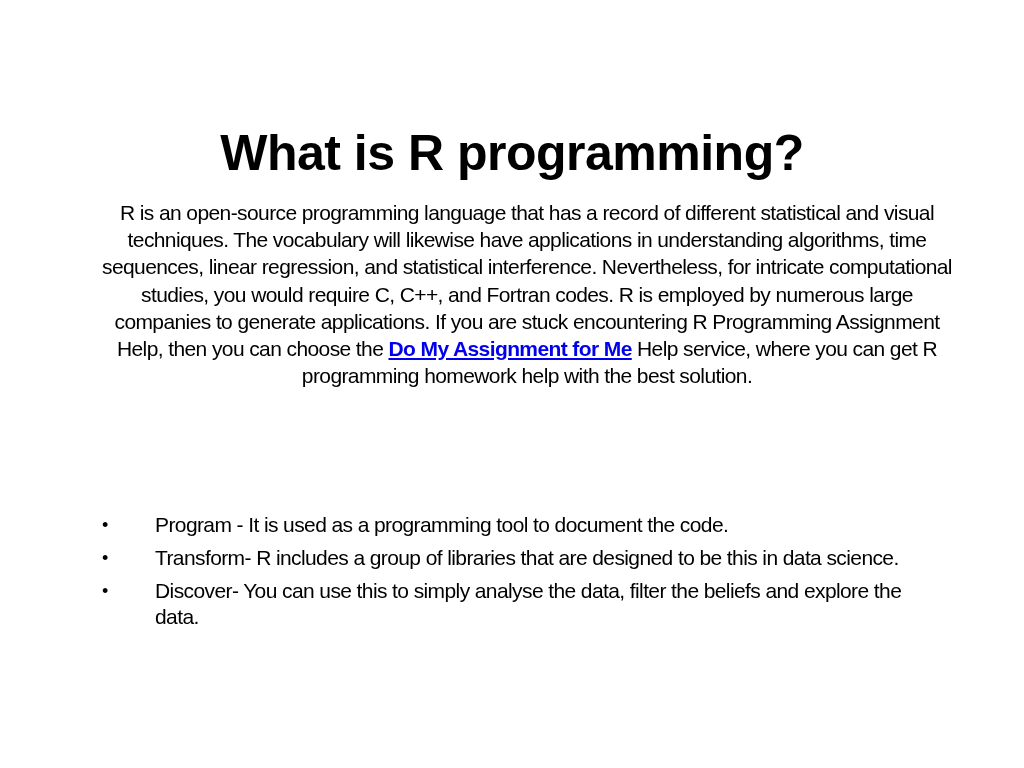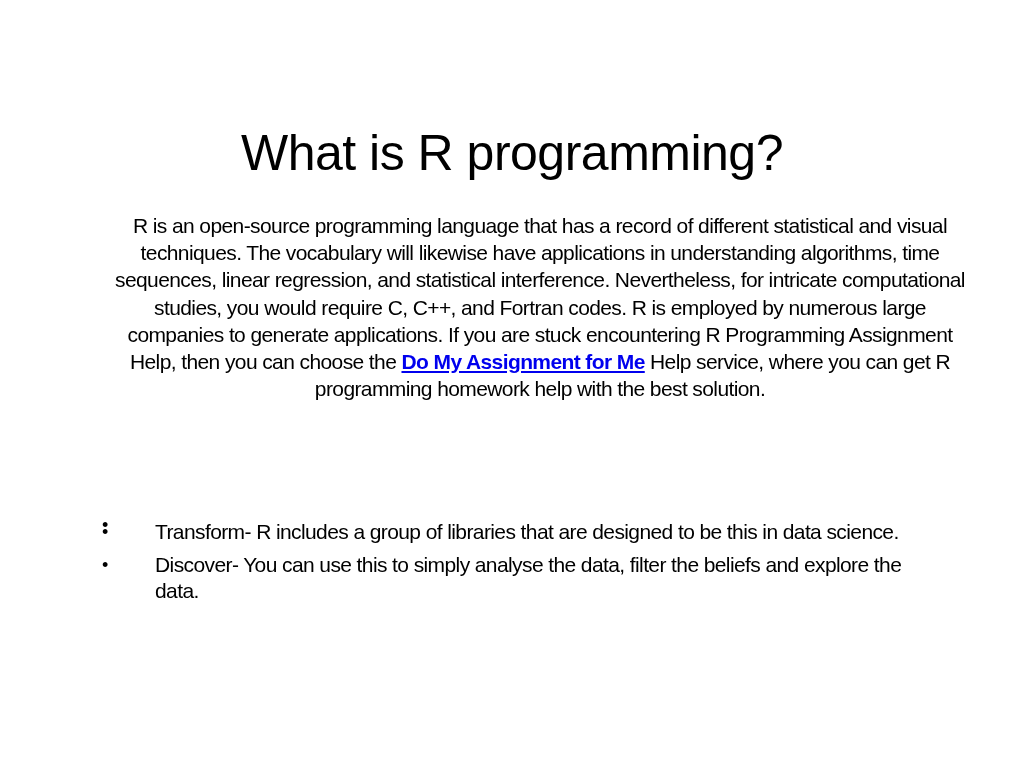--- a/index.html
+++ b/index.html
@@ -23,34 +23,34 @@
       background: #ffffff;
     }
     .title {
       position: absolute;
       left: 0;
       top: 118px;
       width: 1024px;
       text-align: center;
       font-size: 50px;
       line-height: 70px;
-      font-weight: normal;
+      font-weight: bold;
       letter-spacing: -0.5px;
       margin: 0;
     }
     .intro {
       position: absolute;
       left: 96px;
       top: 198px;
       width: 860px;
       text-align: center;
       font-size: 21px;
       line-height: 27.2px;
       letter-spacing: -0.6px;
-      margin: 14px;
+      margin: 1px;
     }
     .intro a {
       color: #0000ee;
       font-weight: bold;
       text-decoration: underline;
       text-underline-offset: 2px;
     }
     .bullets {
       position: absolute;
       left: 100px;
@@ -79,20 +79,21 @@
 <body>
 
 <div class="slide">
   <h1 class="title">What is R programming?</h1>
 
   <p class="intro"><span>R is an open-source programming language that has a record of different statistical and visual techniques. The vocabulary will likewise have applications in understanding algorithms, time sequences, linear regression, and statistical interference. Nevertheless, for intricate computational studies, you would require C, C++, and Fortran codes. R is employed by numerous large companies to generate applications. If you are stuck encountering R Programming Assignment Help, then you can choose the </span><a href="#">Do My Assignment for Me</a><span> Help service, where you can get R programming homework help with the best solution.</span></p>
 
   <ul class="bullets">
     <li>
       <span class="bullet-dot">•</span>
+      <span>Program - It is used as a programming tool to document the code.</span>
     </li>
     <li>
       <span class="bullet-dot">•</span>
       <span>Transform- R includes a group of libraries that are designed to be this in data science.</span>
     </li>
     <li>
       <span class="bullet-dot">•</span>
       <span>Discover- You can use this to simply analyse the data, filter the beliefs and explore the data.</span>
     </li>
   </ul>

